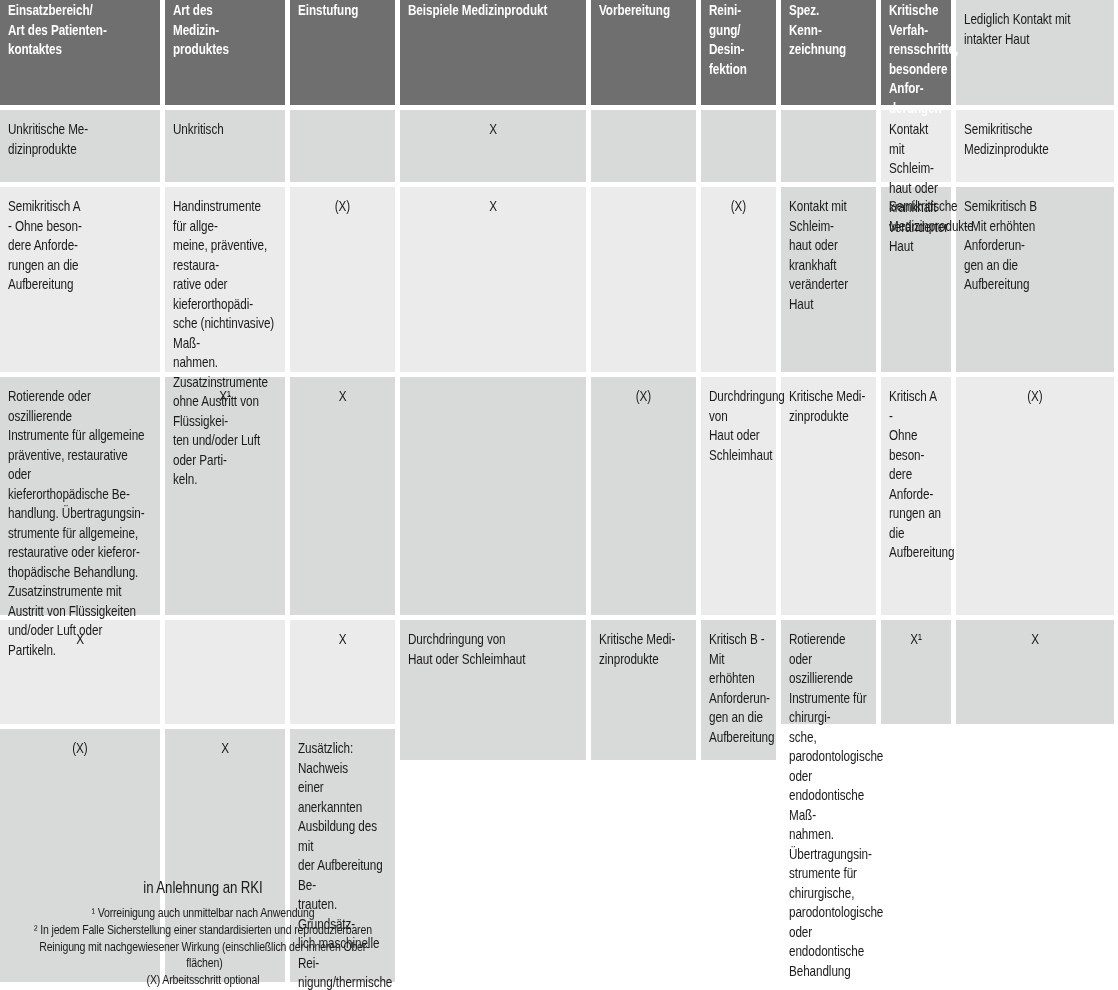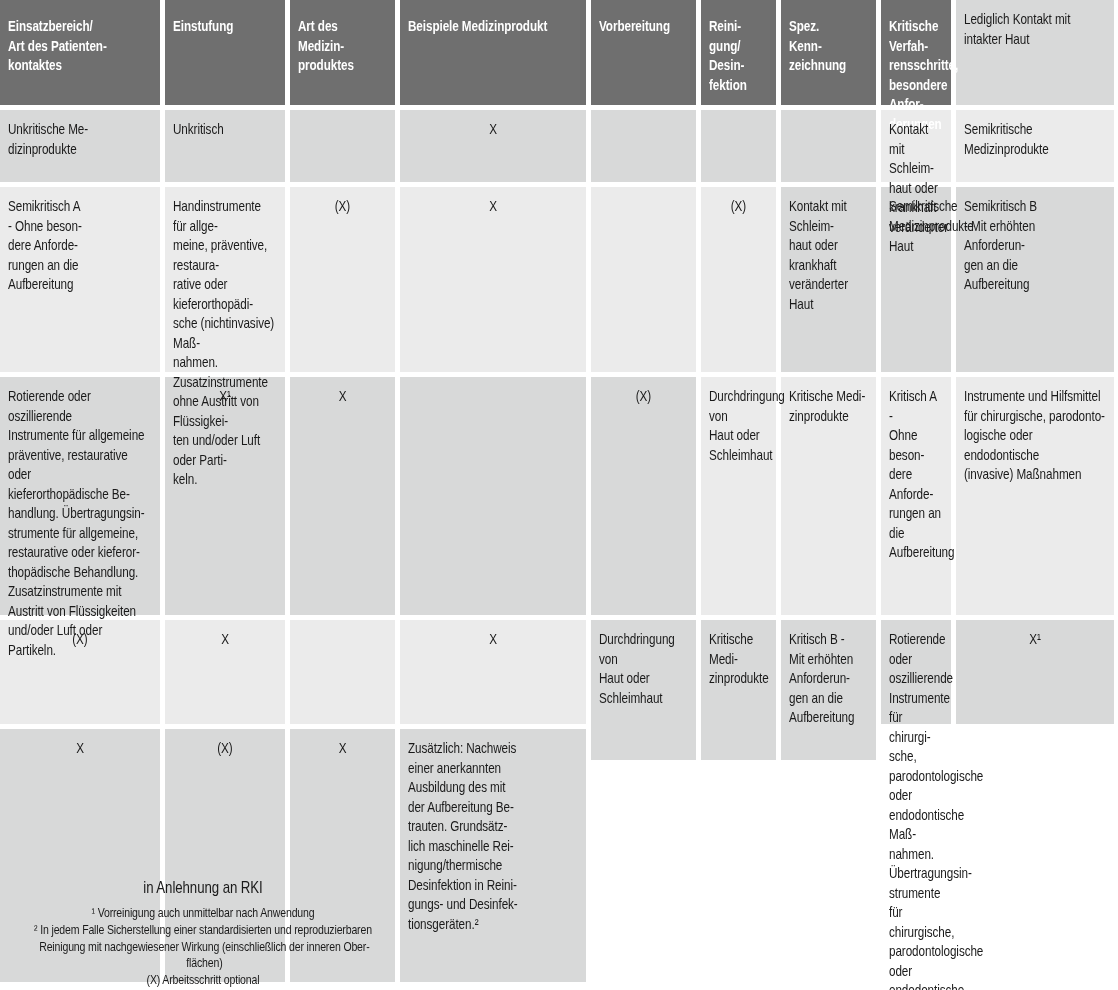--- a/index.html
+++ b/index.html
@@ -5,21 +5,21 @@
   html,body { margin:0; padding:0; background:#ffffff; }
   body { font-family:"Liberation Sans", sans-serif; color:#1a1a1a; }
   .page { position:relative; width:1114px; height:990px; margin:0; }
   .grid {
     display:grid;
     grid-template-columns:160px 120px 105px 186px 105px 75px 95px 70px 158px;
     grid-template-rows:105px 72px 185px 238px 104px 253px;
     gap:5px;
   }
   .cell { padding:9px 8px; }
-  .head { background:#6f6f6f; color:#ffffff; padding-top:16px; }
+  .head { background:#6f6f6f; color:#ffffff; padding-top:0; }
   .head .t { font-weight:bold; }
   .odd  { background:#d8d9d9; }
   .even { background:#ebebeb; }
   .short { height:140px; align-self:start; box-sizing:border-box; }
   .t {
     display:block;
     white-space:pre-line;
     font-size:15px;
     line-height:1.3;
     letter-spacing:-0.1px;
@@ -38,26 +38,26 @@
 
 <div class="page">
   <div class="grid">
 
     <div class="cell head">
         <span class="t">Einsatzbereich/
 Art des Patienten-
 kontaktes</span>
       </div>
     <div class="cell head">
-        <span class="t">Einstufung</span>
-      </div>
-    <div class="cell head">
         <span class="t">Art des
 Medizin-
 produktes</span>
+      </div>
+    <div class="cell head">
+        <span class="t">Einstufung</span>
       </div>
     <div class="cell head">
         <span class="t">Beispiele Medizinprodukt</span>
       </div>
     <div class="cell head">
         <span class="t">Vorbereitung</span>
       </div>
     <div class="cell head">
         <span class="t">Reini-
 gung/
@@ -192,26 +192,20 @@
         <span class="t">Kritische Medi-
 zinprodukte</span>
       </div>
     <div class="cell even">
         <span class="t">Kritisch A -
 Ohne beson-
 dere Anforde-
 rungen an die
 Aufbereitung</span>
       </div>
-    <div class="cell even">
-        <span class="t">Instrumente und Hilfsmittel
-für chirurgische, parodonto-
-logische oder endodontische
-(invasive) Maßnahmen</span>
-      </div>
     <div class="cell even mark">
         <span class="t">(X)</span>
       </div>
     <div class="cell even mark">
         <span class="t">X</span>
       </div>
     <div class="cell even mark">
         <span class="t"></span>
       </div>
     <div class="cell even mark">

